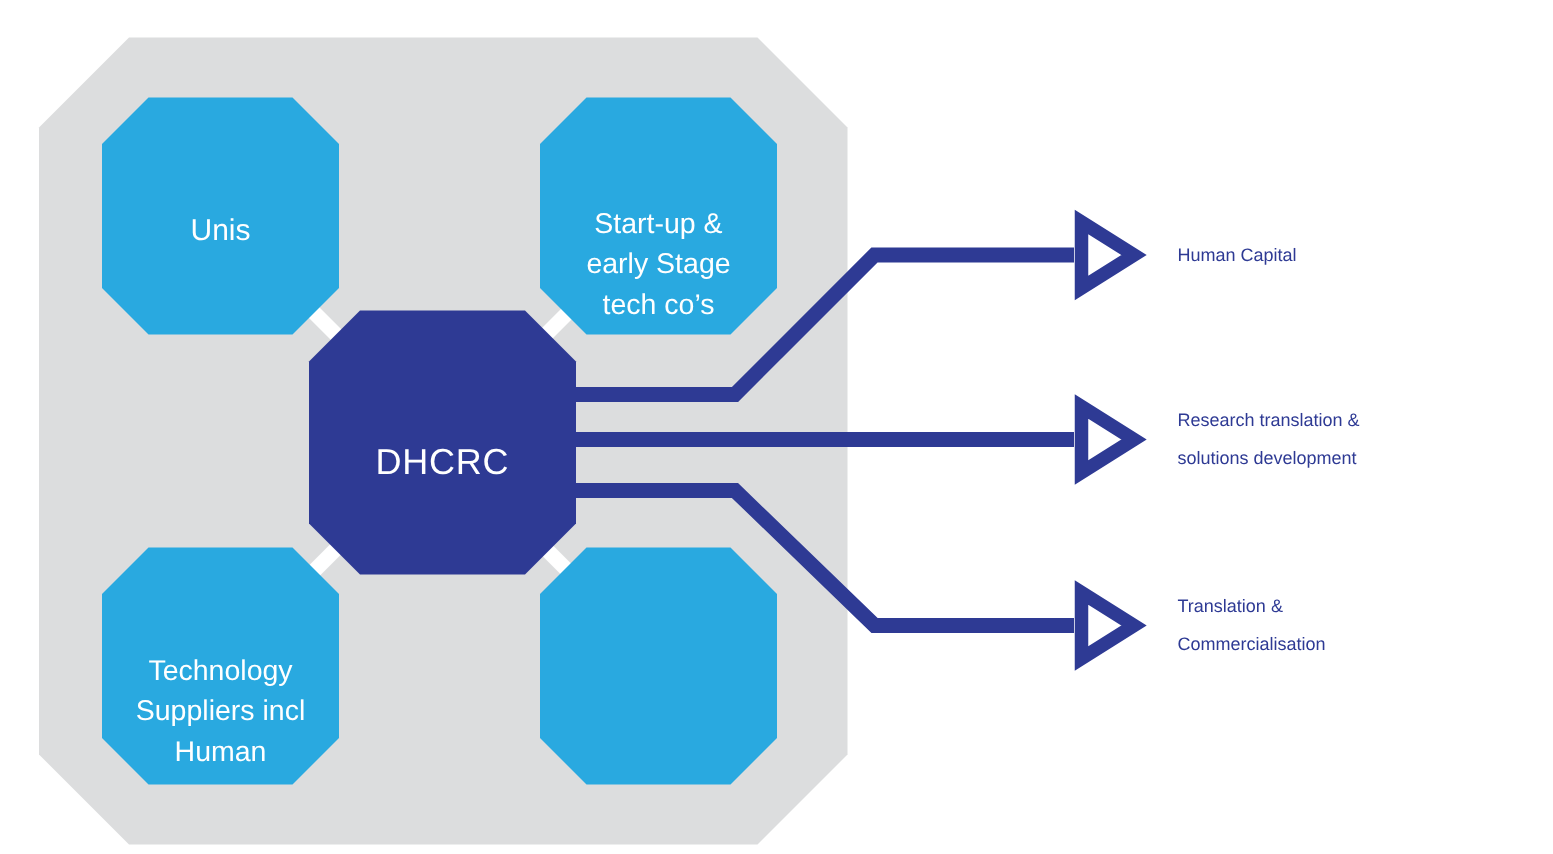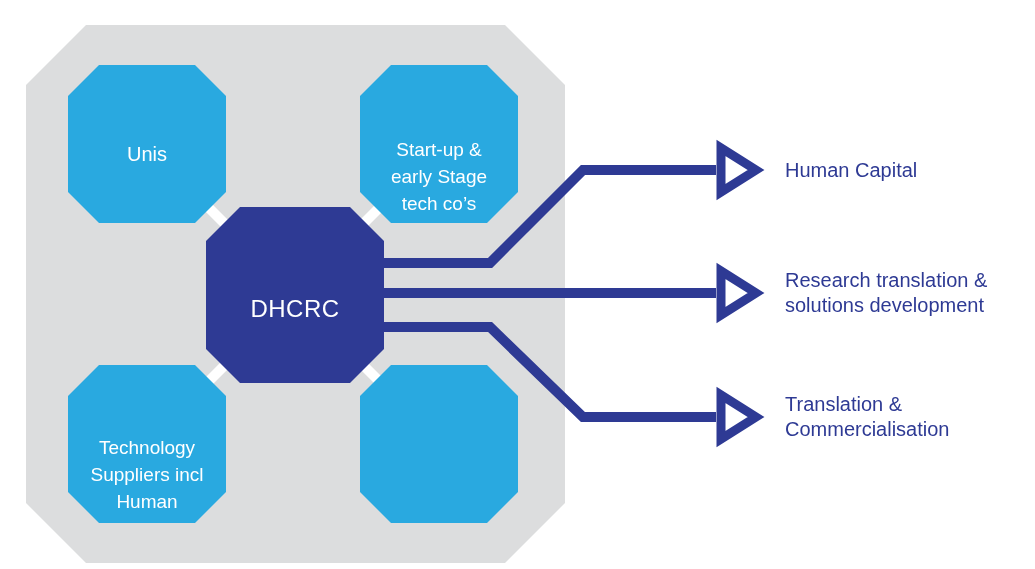--- a/index.html
+++ b/index.html
@@ -12,21 +12,21 @@
     position:absolute;display:flex;flex-direction:column;
     align-items:center;justify-content:center;text-align:center;
     color:#ffffff;pointer-events:none;margin-top:32px;
   }
   .partner{font-size:19px;line-height:27px;}
   .lbl-unis{font-size:20px;}
   .center-lbl{font-size:24px;letter-spacing:.5px;}
   .output{
     position:absolute;display:flex;flex-direction:column;
     align-items:flex-start;justify-content:center;text-align:right;
-    color:#2E3A94;font-size:20px;line-height:25px;
+    color:#2E3A94;font-size:12px;line-height:25px;
   }
   .output span, .lbl span{display:block;}
 </style>
 </head>
 <body>
 
 <div class="stage">
 
   <svg width="1035" height="569" viewBox="0 0 1035 569">
 

